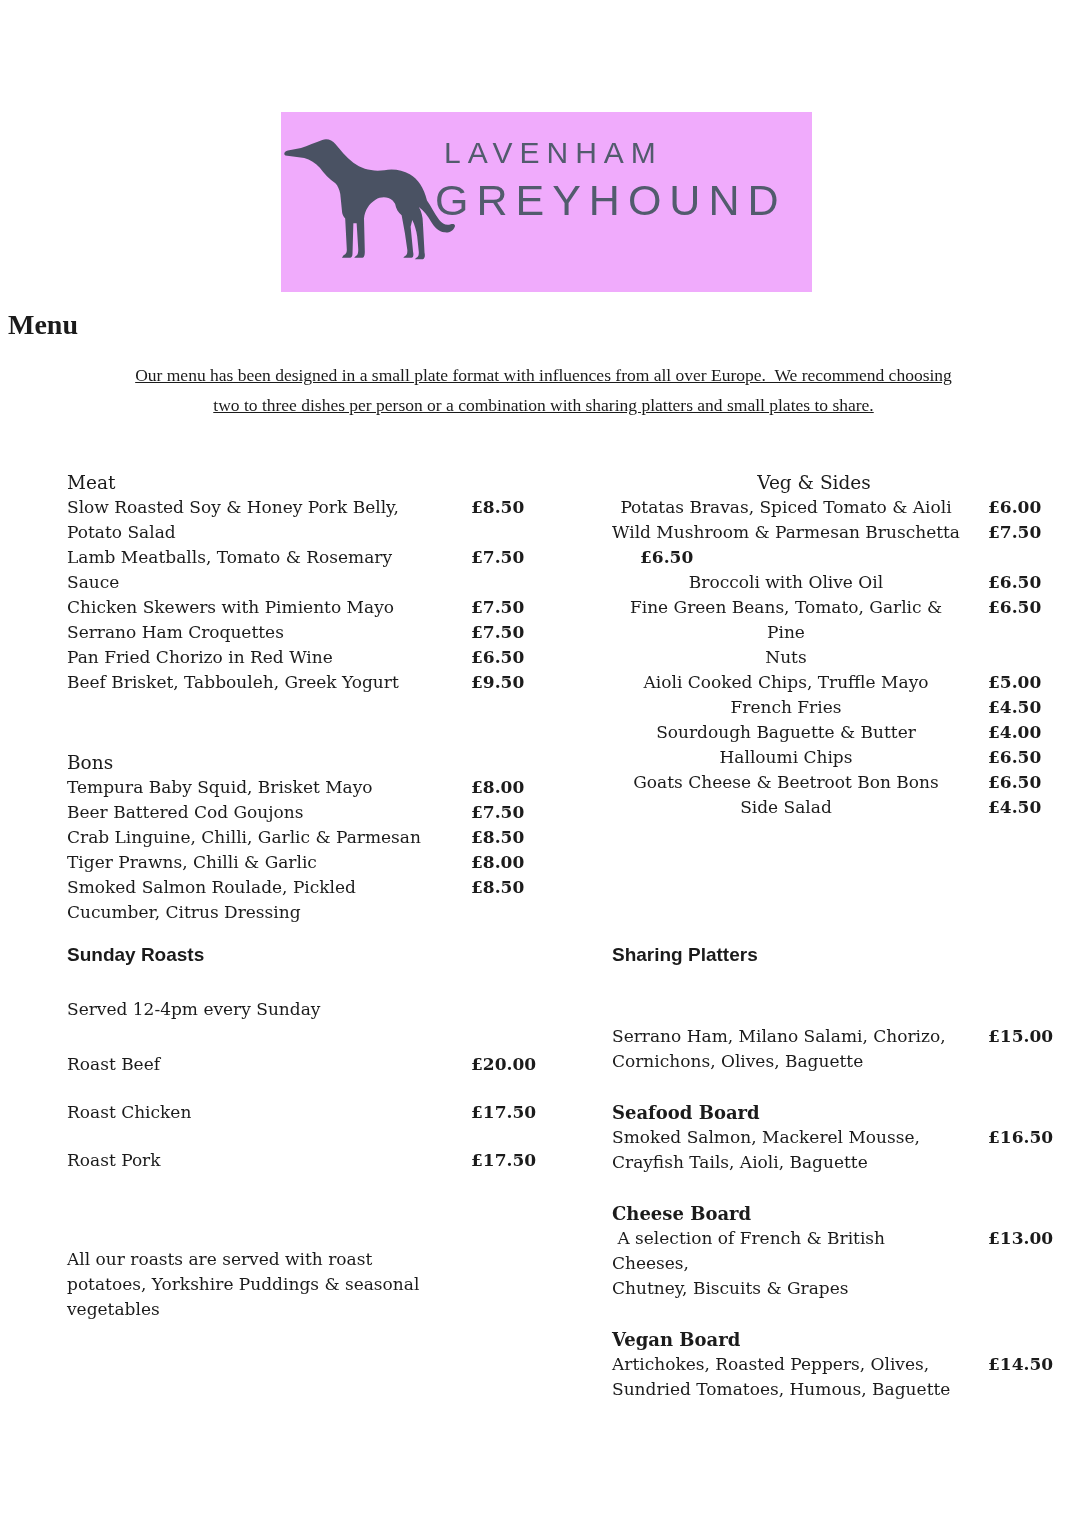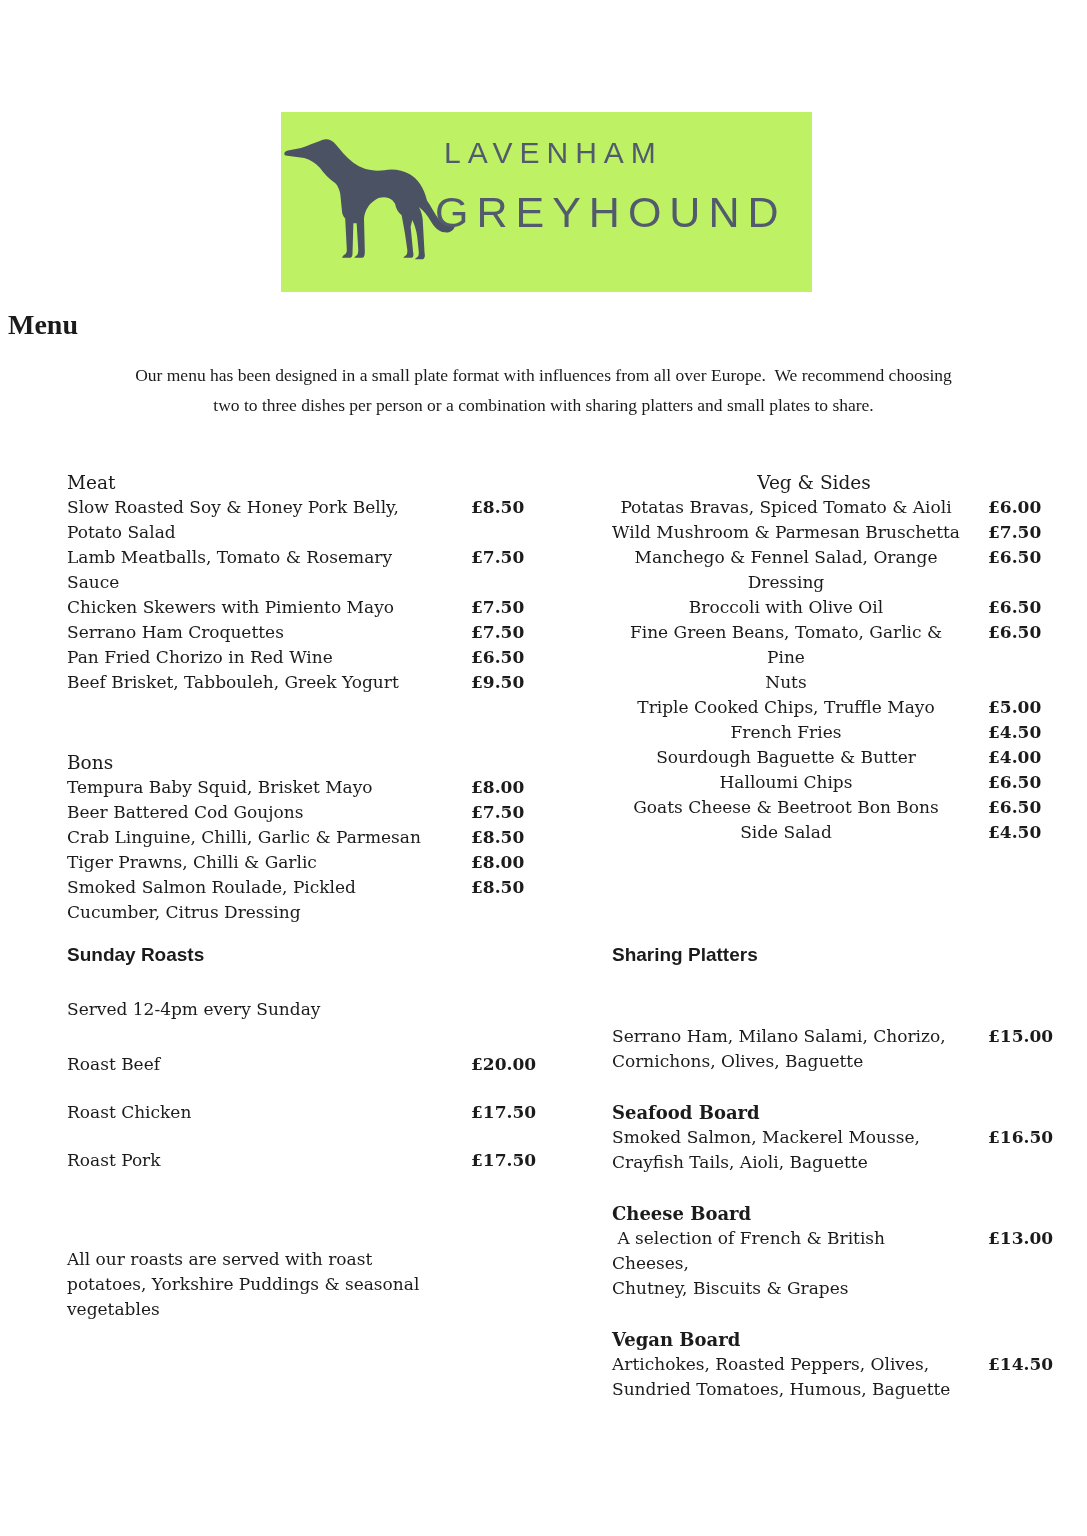--- a/index.html
+++ b/index.html
@@ -3,35 +3,35 @@
 <meta charset="utf-8">
 <style>
   html,body { margin:0; padding:0; background:#ffffff; }
   body { width:1087px; height:1536px; position:relative; overflow:hidden;
          font-family:"DejaVu Serif", serif; color:#1b1b1b; }
 
   .page { position:absolute; left:0; top:0; width:1087px; height:1536px; }
 
   
   .logo-box { position:absolute; left:281px; top:112px; width:531px; height:180px;
-              background:#bef264; }
+              background:#f0abfc; }
   .dog-svg  { position:absolute; left:2px; top:12px; width:180px; height:148px; }
   .logo-line1 { position:absolute; left:163px; top:24px;
                 font-family:"Liberation Sans", sans-serif; font-size:30px;
                 letter-spacing:7px; color:#525b6d; white-space:nowrap; }
-  .logo-line2 { position:absolute; left:154px; top:76px;
+  .logo-line2 { position:absolute; left:154px; top:64px;
                 font-family:"Liberation Sans", sans-serif; font-size:43px;
                 letter-spacing:8px; color:#525b6d; white-space:nowrap; }
 
   
   .menu-title { position:absolute; left:0; top:309px; width:100%; 
                 font-family:"Liberation Serif", serif; font-weight:bold; font-size:28px;padding-left:8px; }
   .intro { position:absolute; left:0; top:360px; width:100%; text-align:center;
            font-family:"Liberation Serif", serif; font-size:17.5px; line-height:30px; }
-  .intro .line { white-space:pre-wrap; }
+  .intro .line { white-space:pre-wrap;text-decoration:underline; }
 
   
   .col { position:absolute; font-size:17px; line-height:25px; }
   #col-meat-fish { left:67px;  top:470px; width:430px; }
   #col-veg       { left:612px; top:470px; width:404px;text-align:center; }
   #col-sunday    { left:67px;  top:942px; width:430px; }
   #col-sharing   { left:612px; top:942px; width:404px; }
 
   .section-title { font-size:18.5px; }
   .sub-gap { margin-top:55px; }
@@ -182,42 +182,38 @@
           </div>
           <div class="price">£6.00</div>
         </div>
         <div class="item">
           <div class="names">
             <div class="line">Wild Mushroom &amp; Parmesan Bruschetta</div>
           </div>
           <div class="price">£7.50</div>
         </div>
         <div class="item">
-          <div class="names">
-            <div class="line">Manchego &amp; Fennel Salad, Orange</div>
-            <div class="line">Dressing</div>
-          </div>
           <div class="price">£6.50</div>
         </div>
         <div class="item">
           <div class="names">
             <div class="line">Broccoli with Olive Oil</div>
           </div>
           <div class="price">£6.50</div>
         </div>
         <div class="item">
           <div class="names">
             <div class="line">Fine Green Beans, Tomato, Garlic &amp; Pine</div>
             <div class="line">Nuts</div>
           </div>
           <div class="price">£6.50</div>
         </div>
         <div class="item">
           <div class="names">
-            <div class="line">Triple Cooked Chips, Truffle Mayo</div>
+            <div class="line">Aioli Cooked Chips, Truffle Mayo</div>
           </div>
           <div class="price">£5.00</div>
         </div>
         <div class="item">
           <div class="names">
             <div class="line">French Fries</div>
           </div>
           <div class="price">£4.50</div>
         </div>
         <div class="item">

